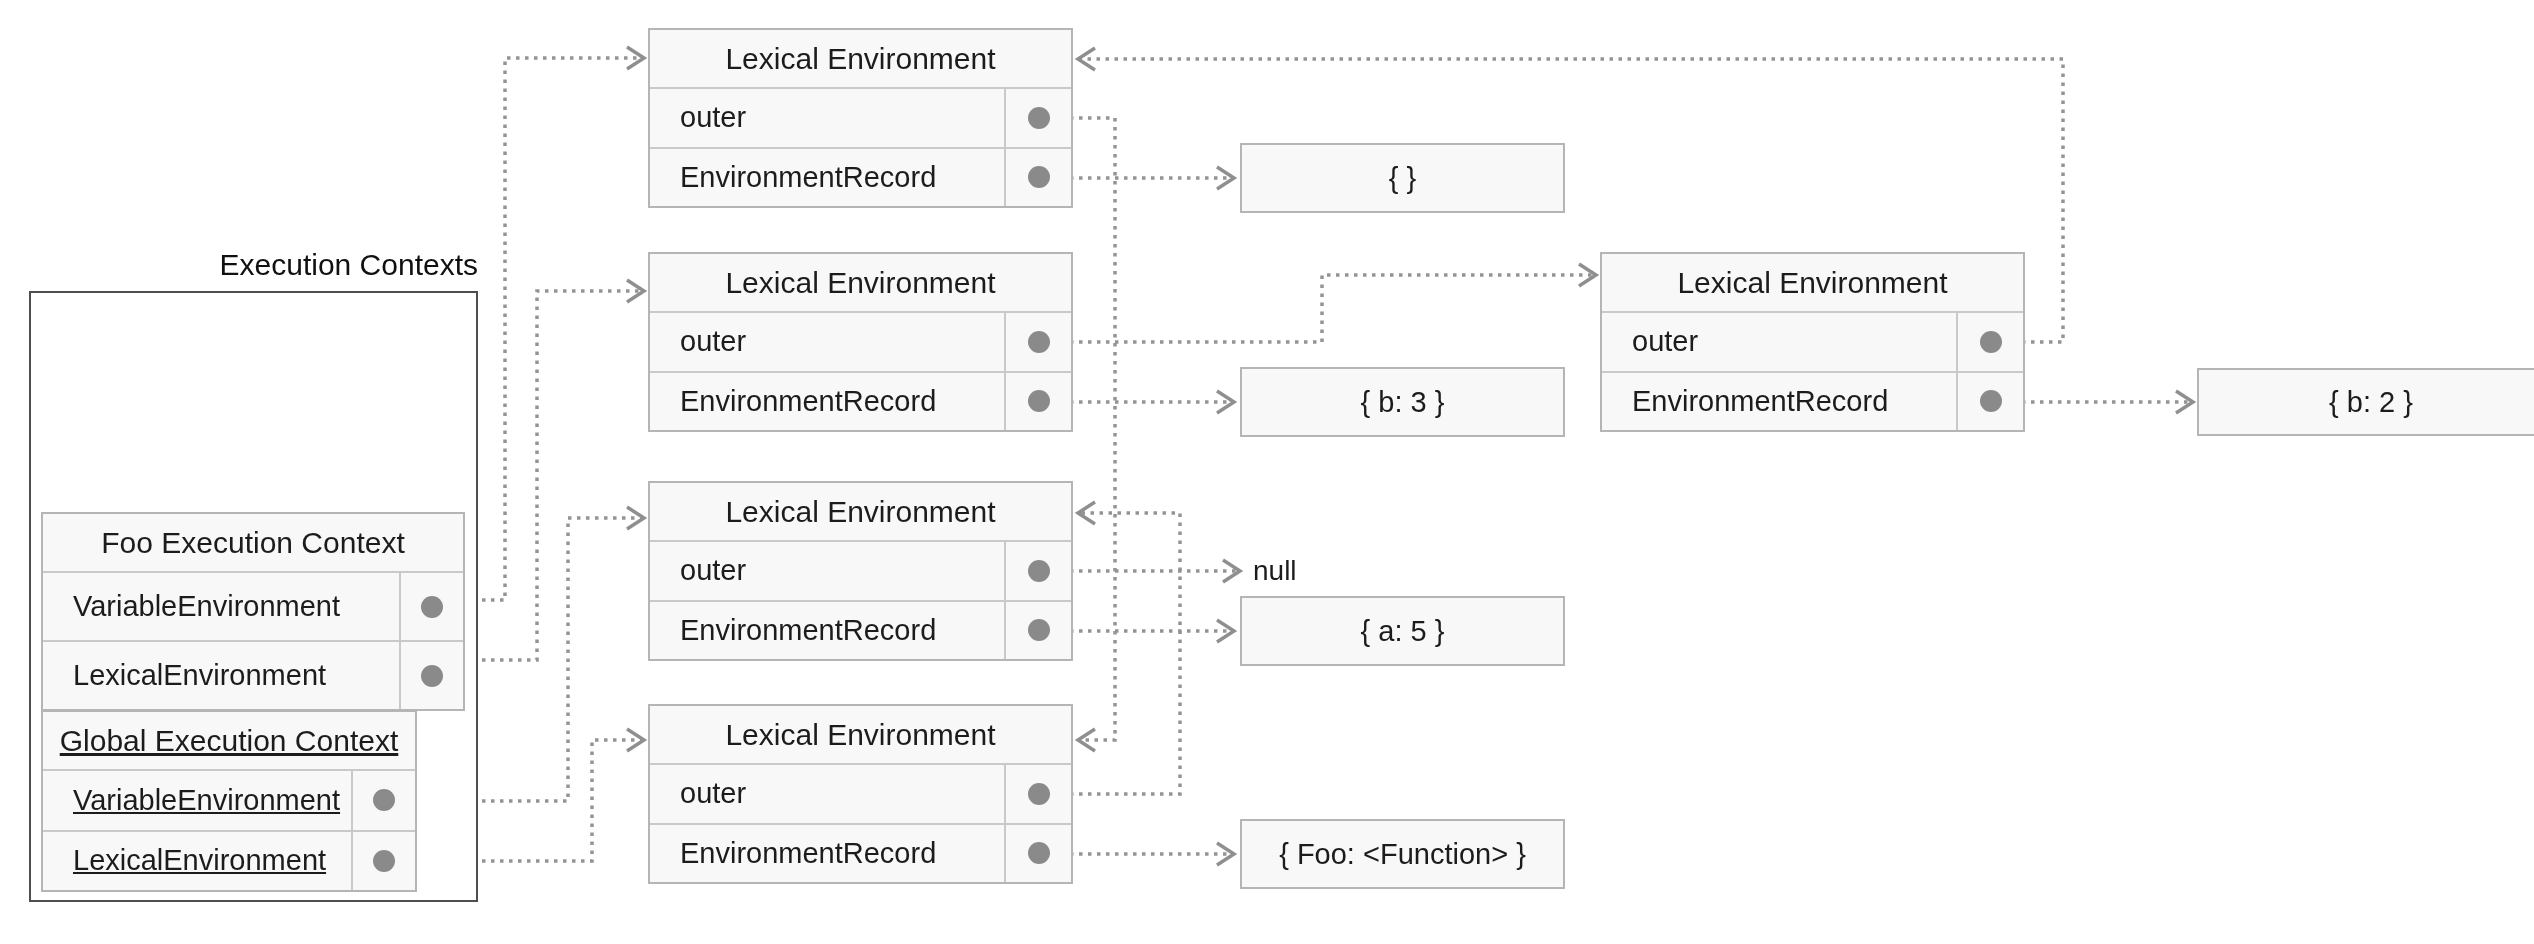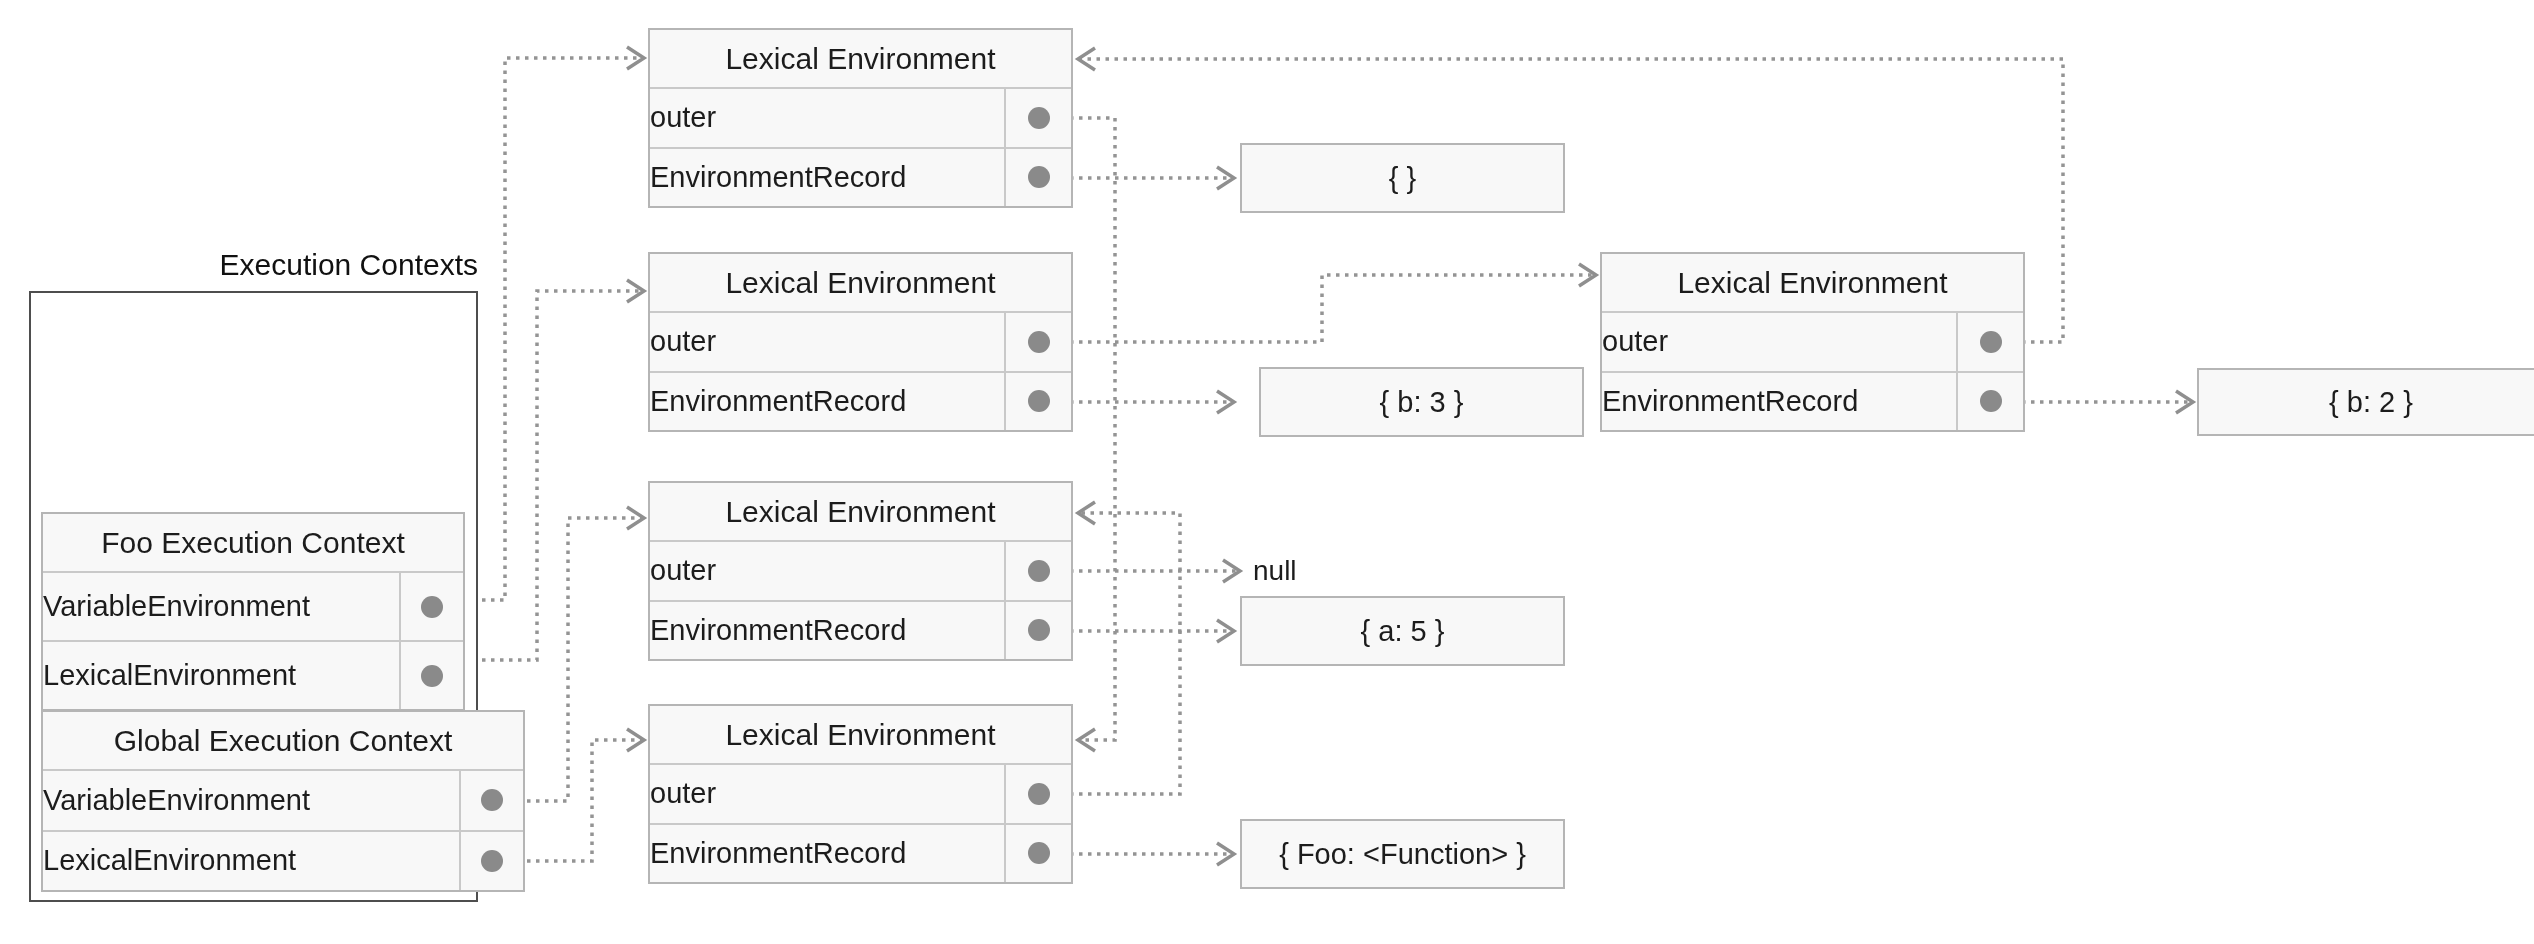--- a/index.html
+++ b/index.html
@@ -22,40 +22,40 @@
   .diagram-title{position:absolute;left:29px;top:247px;width:449px;text-align:right;
     font-size:30px;line-height:36px;color:#111;}
   .ec-panel{position:absolute;left:29px;top:291px;width:449px;height:611px;
     border:2px solid var(--panel_border);box-sizing:border-box;background:#ffffff;}
 
   .tbl{position:absolute;display:flex;flex-direction:column;box-sizing:border-box;
     background:var(--box_fill);border:2px solid var(--box_border);}
   .tbl .hdr{flex:0 0 57px;display:flex;align-items:center;justify-content:center;
     font-size:30px;white-space:nowrap;}
   .tbl .row{flex:1;display:flex;border-top:2px solid var(--divider);min-height:0;}
-  .tbl .lbl{flex:1;display:flex;align-items:center;
+  .tbl .lbl{flex:1;display:flex;align-items:center;padding-left:30px;
     font-size:29px;white-space:nowrap;}
   .tbl .port{flex:0 0 65px;border-left:2px solid var(--divider);
     display:flex;align-items:center;justify-content:center;}
   .tbl.ctx .port{flex:0 0 62px;}
   .dot{width:22px;height:22px;border-radius:50%;background:var(--dot);}
 
   .le1{left:648px;top:28px;width:425px;height:180px;}
   .le2{left:648px;top:252px;width:425px;height:180px;}
   .le3{left:648px;top:481px;width:425px;height:180px;}
   .le4{left:648px;top:704px;width:425px;height:180px;}
   .le5{left:1600px;top:252px;width:425px;height:180px;}
   .foo-ctx{left:41px;top:512px;width:424px;height:199px;}
-  .global-ctx{left:41px;top:710px;width:484px;height:182px;}
+  .global-ctx{left:41px;top:710px;width:376px;height:182px;text-decoration:underline;}
 
   .vbox{position:absolute;width:325px;height:70px;box-sizing:border-box;
     border:2px solid var(--box_border);background:var(--box_fill);
     display:flex;align-items:center;justify-content:center;font-size:29px;white-space:nowrap;}
   .vb1{left:1240px;top:143px;}
-  .vb2{left:1240px;top:367px;margin-left:19px;}
+  .vb2{left:1240px;top:367px;}
   .vb3{left:1240px;top:596px;}
   .vb4{left:1240px;top:819px;}
   .vb5{left:2197px;top:368px;width:348px;height:68px;}
   .null-label{position:absolute;left:1253px;top:551px;font-size:28px;line-height:40px;}
 </style>
 </head>
 <body>
 
 <div class="stage">
 

